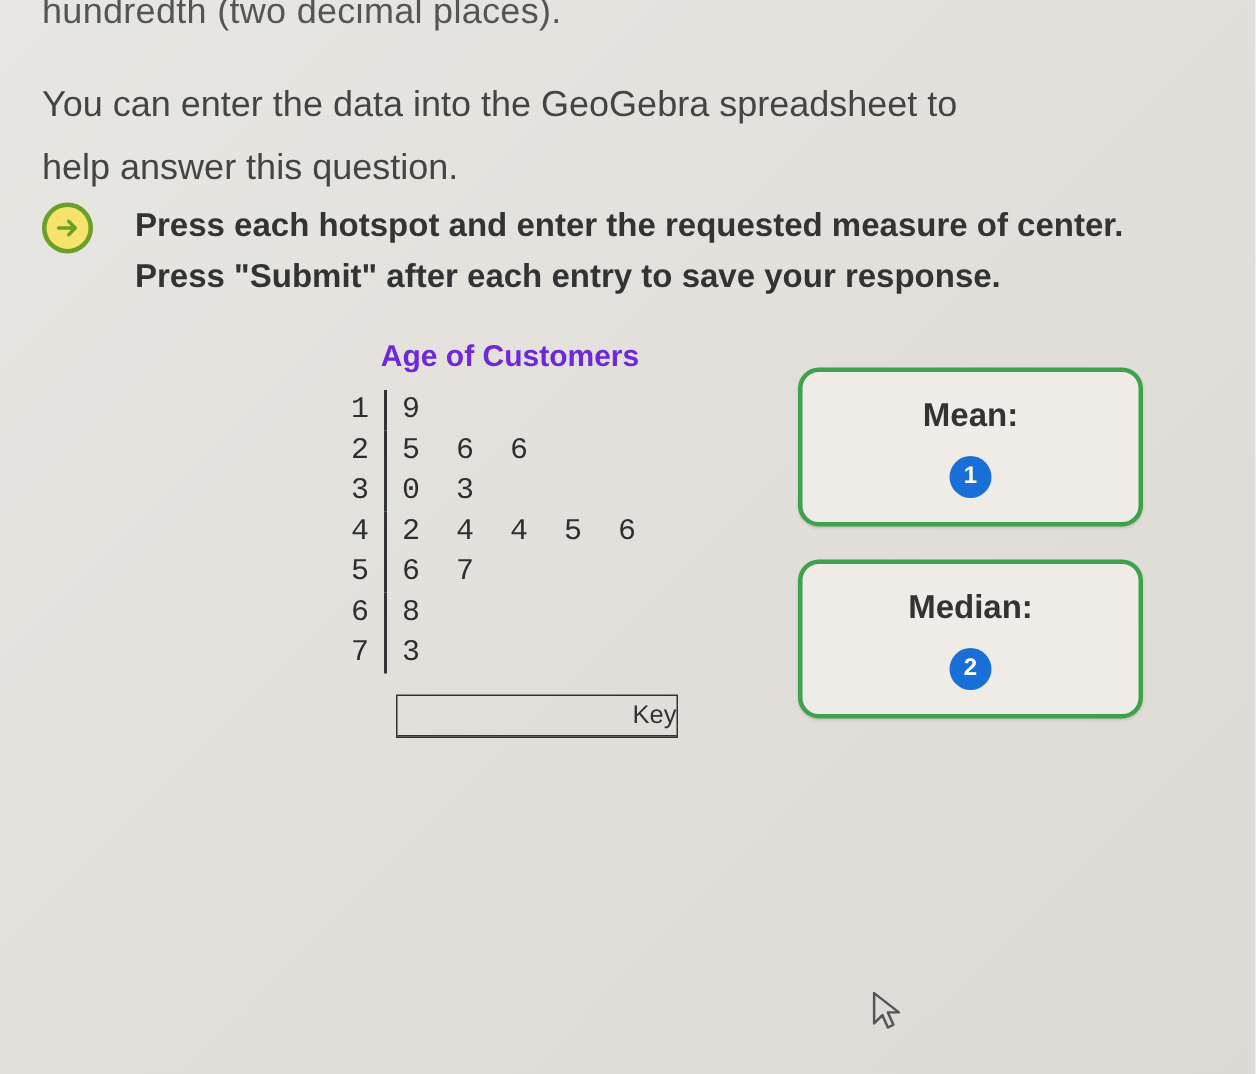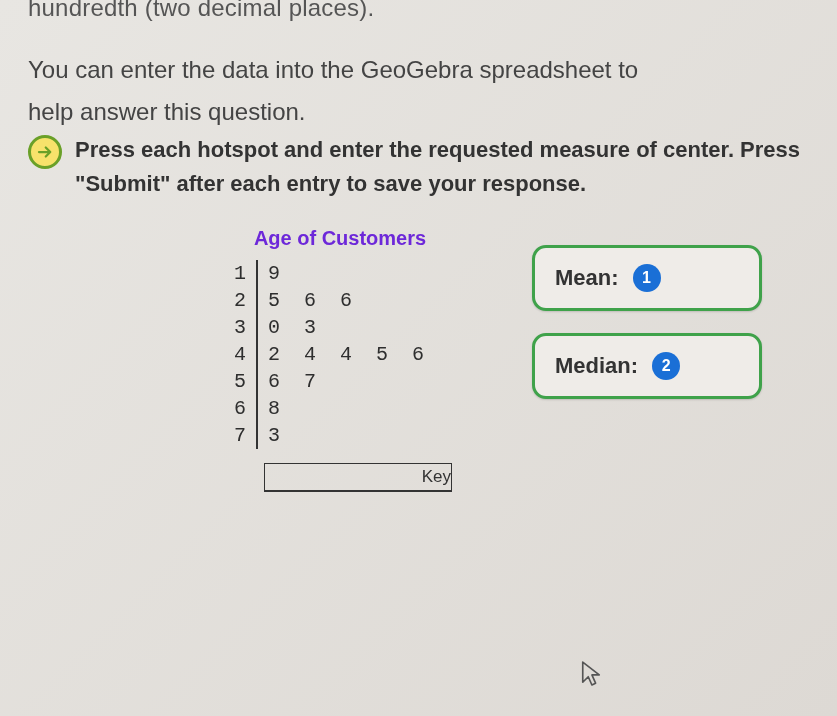--- a/index.html
+++ b/index.html
@@ -33,21 +33,21 @@
     color: #1a73c9;
     text-decoration: underline;
     font-size: 23px;
     display: inline-block;
     margin-top: 4px;
     margin-bottom: 30px;
   }
   .instr-row {
     display: flex;
     align-items: flex-start;
-    gap: 13px;
+    gap: 28px;
     margin-bottom: 14px;
   }
   .arrow-badge {
     width: 34px;
     height: 34px;
     border-radius: 50%;
     background: #f7e26b;
     border: 3px solid #6aa028;
     display: flex;
     align-items: center;
@@ -123,20 +123,21 @@
     background: #efece8;
     padding: 16px 20px;
     width: 230px;
     display: flex;
     align-items: center;
     gap: 14px;
     font-size: 22px;
     font-weight: 700;
     color: #333;
     box-shadow: 0 1px 2px rgba(0,0,0,0.15);
+    flex-direction: column;
   }
   .num-badge {
     width: 28px;
     height: 28px;
     border-radius: 50%;
     background: #1a6fd6;
     color: #fff;
     font-size: 16px;
     font-weight: 700;
     display: flex;

